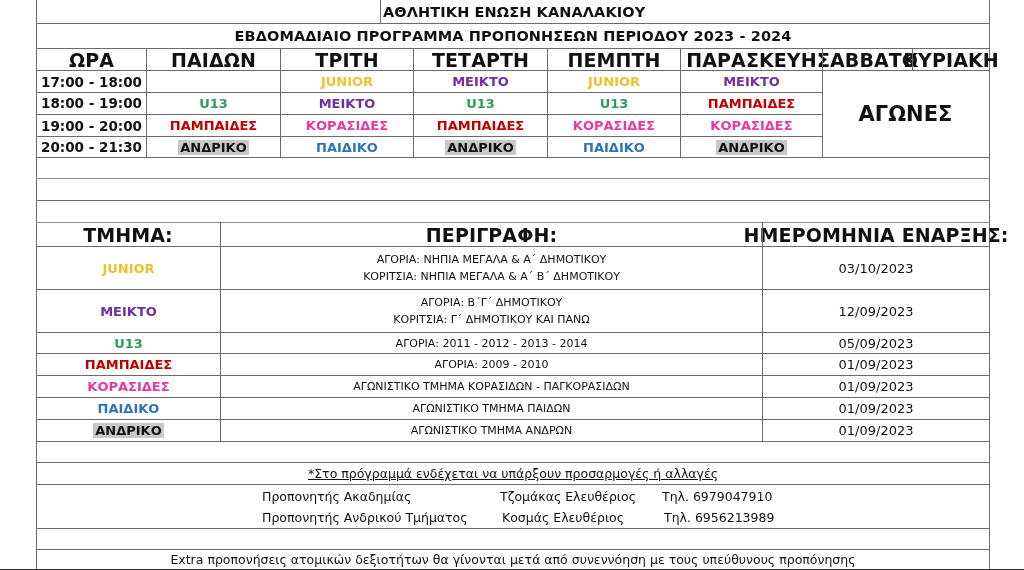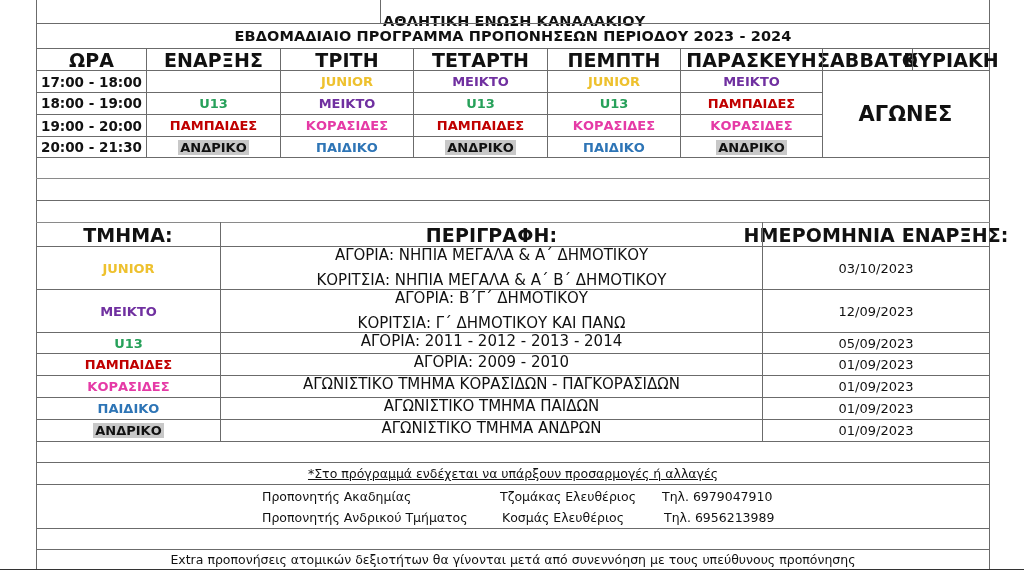--- a/index.html
+++ b/index.html
@@ -7,42 +7,42 @@
          font-family:"DejaVu Sans", "Liberation Sans", sans-serif; color:#111; }
   .hl { position:absolute; height:1px; background:#6b6b6b; }
   .vl { position:absolute; width:1px; background:#6b6b6b; }
   .cell { position:absolute; display:flex; align-items:center; justify-content:center;
           text-align:center; white-space:nowrap; box-sizing:border-box; }
   .b { font-weight:bold; }
   .hdr { font-size:19px; font-weight:bold; letter-spacing:0.1px; }
   .time { font-size:13.5px; font-weight:bold; }
   .grp { font-size:13px; font-weight:bold;text-align:center; }
   .gray { background:#c8c8c8; padding:0 2px; }
-  .desc { font-size:15px; line-height:17px; flex-direction:column;justify-content:space-between; }
+  .desc { font-size:11px; line-height:17px; flex-direction:column; }
   .norm { font-size:12.5px; }
   .note { font-size:12.5px; }
 </style>
 </head>
 <body>
 
 <div id="doc">
 
   <div class="vl" style="left:36px;top:0;height:570px;"></div>
   <div class="vl" style="left:989px;top:0;height:570px;"></div>
 
   <div class="vl" style="left:380px;top:0;height:23px;"></div>
-  <div class="cell hdr" style="left:381px;top:0;width:300px;height:23px;justify-content:flex-start;padding-left:2px;font-size:14.5px;margin-top:9px;">ΑΘΛΗΤΙΚΗ ΕΝΩΣΗ ΚΑΝΑΛΑΚΙΟΥ</div>
+  <div class="cell hdr" style="left:381px;top:0;width:300px;height:23px;justify-content:flex-start;padding-left:2px;font-size:14.5px;">ΑΘΛΗΤΙΚΗ ΕΝΩΣΗ ΚΑΝΑΛΑΚΙΟΥ</div>
   <div class="hl" style="left:36px;top:23px;width:954px;"></div>
 
   <div class="cell hdr" style="left:36px;top:24px;width:954px;height:24px;font-size:14.5px;">ΕΒΔΟΜΑΔΙΑΙΟ ΠΡΟΓΡΑΜΜΑ ΠΡΟΠΟΝΗΣΕΩΝ ΠΕΡΙΟΔΟΥ 2023 - 2024</div>
   <div class="hl" style="left:36px;top:48px;width:954px;"></div>
 
   <div id="sched-header">
       <div class="cell hdr" style="left: 37px; top: 49px; width: 109px; height: 21px;">ΩΡΑ</div>
-      <div class="cell hdr" style="left: 147px; top: 49px; width: 133px; height: 21px;">ΕΝΑΡΞΗΣ</div>
+      <div class="cell hdr" style="left: 147px; top: 49px; width: 133px; height: 21px;">ΠΑΙΔΩΝ</div>
       <div class="cell hdr" style="left: 281px; top: 49px; width: 132px; height: 21px;">ΤΡΙΤΗ</div>
       <div class="cell hdr" style="left: 414px; top: 49px; width: 133px; height: 21px;">ΤΕΤΑΡΤΗ</div>
       <div class="cell hdr" style="left: 548px; top: 49px; width: 132px; height: 21px;">ΠΕΜΠΤΗ</div>
       <div class="cell hdr" style="left: 681px; top: 49px; width: 141px; height: 21px;">ΠΑΡΑΣΚΕΥΗ</div>
       <div class="cell hdr" style="left: 823px; top: 49px; width: 89px; height: 21px;">ΣΑΒΒΑΤΟ</div>
       <div class="cell hdr" style="left: 913px; top: 49px; width: 76px; height: 21px;">ΚΥΡΙΑΚΗ</div>
     </div>
   <div class="hl" style="left:36px;top:70px;width:954px;"></div>
 
   <div id="sched-body">

